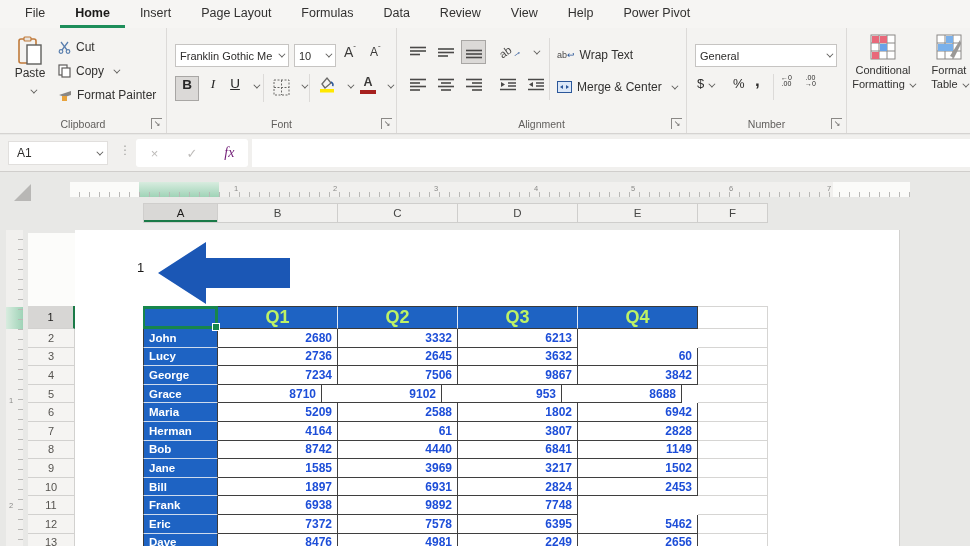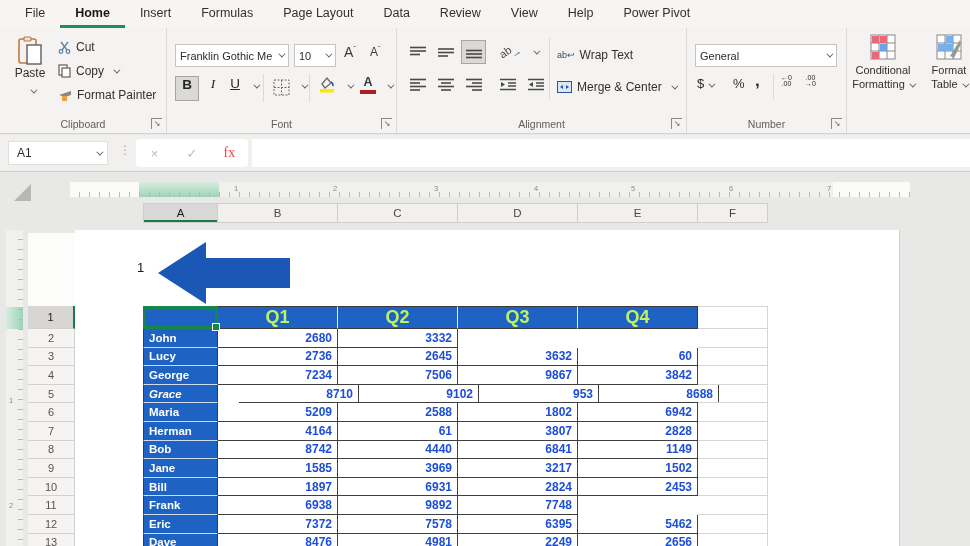--- a/index.html
+++ b/index.html
@@ -61,21 +61,21 @@
     border-bottom:1px solid #d0cecc; }
   .namebox { position:absolute; left:8px; top:6px; width:100px; height:24px; background:#fff;
     border:1px solid #e1dfdd; font-size:12px; color:#2d2c2b; display:flex; align-items:center;
     padding-left:8px; }
   .namebox .chev { position:absolute; right:6px; }
   .fdots { position:absolute; left:119px; top:8px; color:#a5a4a2; font-size:12px; letter-spacing:0; }
   .fxbox { position:absolute; left:136px; top:4px; width:112px; height:28px; background:#fff;
     border-radius:3px; display:flex; align-items:center; }
   .fxbox span { flex:1; text-align:center; }
   .fx-cancel,.fx-enter { color:#bdbbb9; font-size:13px; }
-  .fx-fx { font-family:"Liberation Serif", serif; font-size:14px; color:#ef4444; }
+  .fx-fx { font-family:"Liberation Serif", serif; font-style:italic; font-size:14px; color:#701a75; }
   .finput { position:absolute; left:252px; top:4px; width:718px; height:28px; background:#fff;
     border:none; outline:none; font-size:12px; }
 
   
   .sheet { position:absolute; left:0; top:172px; width:970px; height:374px; background:#e8e8e6;
     overflow:hidden; }
   .hruler { position:absolute; left:70px; top:10px; width:840px; height:15px; background:#f1f0ee; }
   .hruler .seg { position:absolute; top:0; bottom:0; }
   .hruler .ticks { position:absolute; left:0; right:0; bottom:0; height:5px;
     background:repeating-linear-gradient(90deg, transparent 0 9px, #b9b8b6 9px 10px); }
@@ -125,22 +125,22 @@
 </style>
 </head>
 <body>
 
 <div class="app">
 
   <div class="tabrow" id="tabs">
       <div class="tab">File</div>
       <div class="tab active">Home</div>
       <div class="tab">Insert</div>
+      <div class="tab">Page Layout</div>
       <div class="tab">Formulas</div>
-      <div class="tab">Page Layout</div>
       <div class="tab">Data</div>
       <div class="tab">Review</div>
       <div class="tab">View</div>
       <div class="tab">Help</div>
       <div class="tab">Power Pivot</div>
     </div>
 
   <div class="ribbon">
 
     <div class="grp" style="left:0;width:167px;">
@@ -455,38 +455,39 @@
           <div class="hcell sel" style="width: 75px;"></div>
           <div class="hcell" style="width: 120px;">Q1</div>
           <div class="hcell" style="width: 120px;">Q2</div>
           <div class="hcell" style="width: 120px;">Q3</div>
           <div class="hcell" style="width: 120px;">Q4</div>
         </div>
         <div class="trow" style="height: 18.6px;">
           <div class="ncell" style="width: 75px;">John</div>
           <div class="vcell" style="width: 120px;">2680</div>
           <div class="vcell" style="width: 120px;">3332</div>
+          <div class="vcell" style="width: 120px;">6213</div>
         </div>
         <div class="trow" style="height: 18.6px;">
           <div class="ncell" style="width: 75px;">Lucy</div>
           <div class="vcell" style="width: 120px;">2736</div>
           <div class="vcell" style="width: 120px;">2645</div>
           <div class="vcell" style="width: 120px;">3632</div>
           <div class="vcell" style="width: 120px;">60</div>
         </div>
         <div class="trow" style="height: 18.6px;">
           <div class="ncell" style="width: 75px;">George</div>
           <div class="vcell" style="width: 120px;">7234</div>
           <div class="vcell" style="width: 120px;">7506</div>
           <div class="vcell" style="width: 120px;">9867</div>
           <div class="vcell" style="width: 120px;">3842</div>
         </div>
         <div class="trow" style="height: 18.6px;">
-          <div class="ncell" style="width: 75px; font-style: italic;">Grace</div>
-          <div class="vcell" style="width: 120px; margin-left: 21px;">8710</div>
+          <div class="ncell" style="width: 75px;">Grace</div>
+          <div class="vcell" style="width: 104px;">8710</div>
           <div class="vcell" style="width: 120px;">9102</div>
           <div class="vcell" style="width: 120px;">953</div>
           <div class="vcell" style="width: 120px;">8688</div>
         </div>
         <div class="trow" style="height: 18.6px;">
           <div class="ncell" style="width: 75px;">Maria</div>
           <div class="vcell" style="width: 120px;">5209</div>
           <div class="vcell" style="width: 120px;">2588</div>
           <div class="vcell" style="width: 120px;">1802</div>
           <div class="vcell" style="width: 120px;">6942</div>

